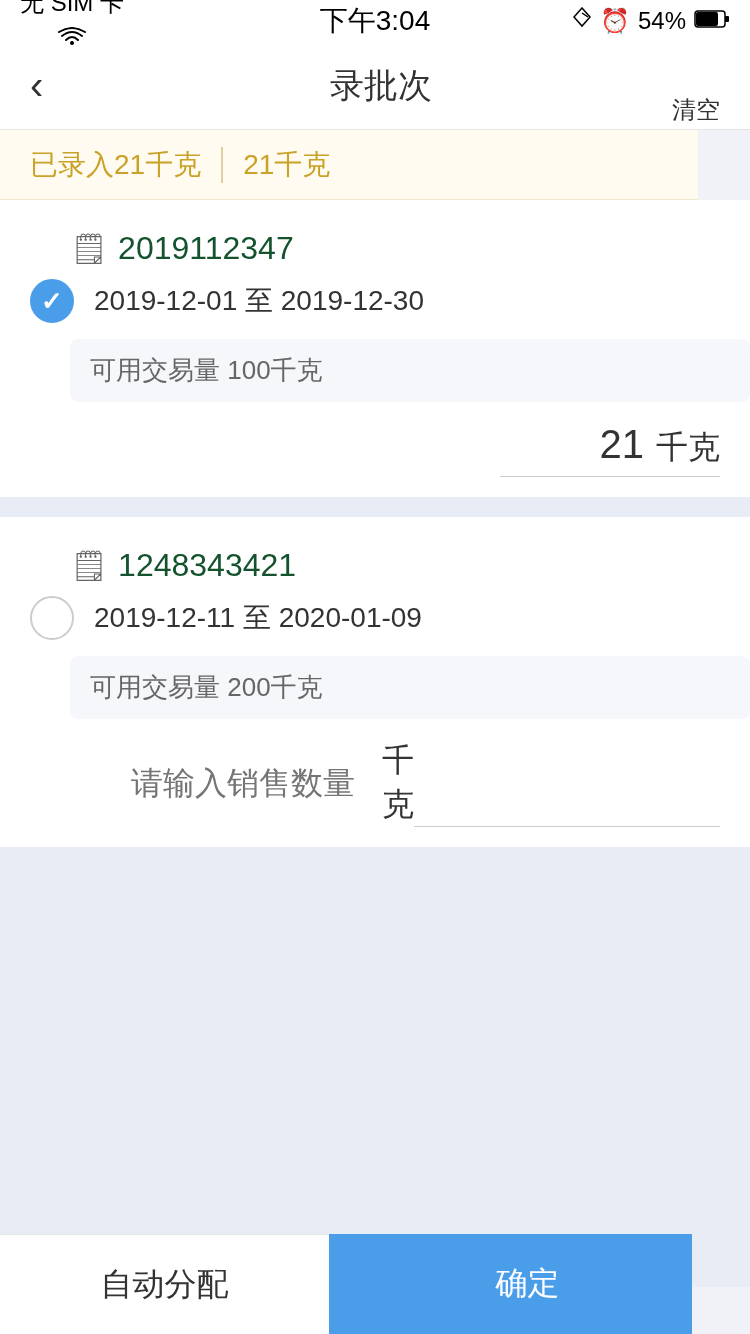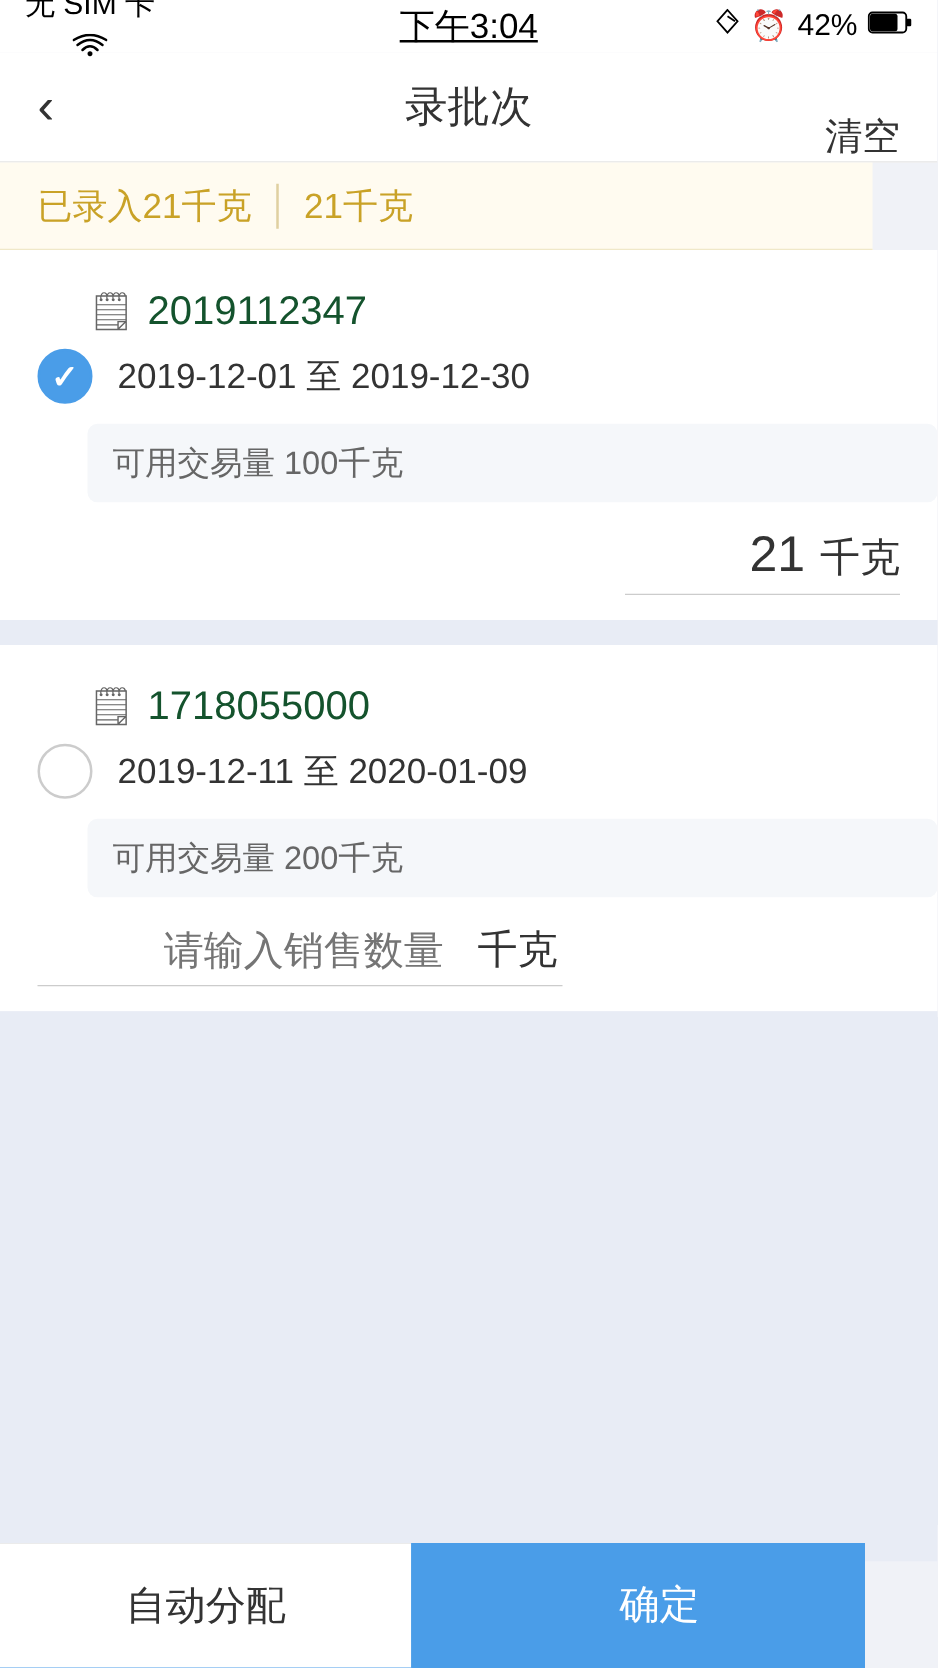--- a/index.html
+++ b/index.html
@@ -29,21 +29,20 @@
       align-items: center;
       gap: 8px;
       flex-direction: column;
     }
     .status-bar-center {
       position: absolute;
       left: 50%;
       transform: translateX(-50%);
       font-size: 28px;
       font-weight: 500;
-      text-decoration: underline;
     }
     .status-bar-right {
       display: flex;
       align-items: center;
       gap: 8px;
       font-size: 24px;
     }
 
     
     .nav-bar {
@@ -61,21 +60,21 @@
       color: #333;
       cursor: pointer;
       width: 60px;
     }
     .nav-title {
       font-size: 34px;
       font-weight: 500;
       color: #333;
     }
     .nav-action {
-      font-size: 30px;
+      font-size: 24px;
       color: #333;
       cursor: pointer;
       margin-top: 48px;
     }
 
     
     .summary-bar {
       width: 698px;
       height: 70px;
       background: #fffbf0;
@@ -256,21 +255,21 @@
   </div>
   <div class="status-bar-center">下午3:04</div>
   <div class="status-bar-right">
     <span>
       <svg width="20" height="22" viewBox="0 0 20 22" fill="none">
         <path d="M10 1 L18 10 L10 19 L2 10 Z" fill="none" stroke="#000" stroke-width="1.5"></path>
         <path d="M10 6 L16 10" stroke="#000" stroke-width="1.5"></path>
       </svg>
     </span>
     <span>⏰</span>
-    <span>42%</span>
+    <span>54%</span>
     <span>
       <svg width="36" height="20" viewBox="0 0 36 20">
         <rect x="1" y="2" width="30" height="16" rx="3" ry="3" stroke="#000" stroke-width="1.5" fill="none"></rect>
         <rect x="2" y="3" width="22" height="14" rx="2" ry="2" fill="#000"></rect>
         <rect x="31" y="7" width="4" height="6" rx="1" fill="#000"></rect>
       </svg>
     </span>
   </div>
 </div>
 
@@ -307,30 +306,30 @@
     <div style="width:220px; height:1px; background:#ccc; margin-top:6px;"></div>
   </div>
 </div>
 
 <div class="section-separator"></div>
 
 <div class="batch-section">
   <div class="batch-item" style="padding-top:30px;">
     <div class="batch-header">
       <span class="batch-icon">🗒</span>
-      <span class="batch-id">1718055000</span>
+      <span class="batch-id">1248343421</span>
     </div>
     <div class="batch-date-row" style="padding: 0 30px 0 30px;">
       <div class="radio-circle"></div>
       <span class="batch-date">2019-12-11 至 2020-01-09</span>
     </div>
     <div class="batch-available">可用交易量 200千克</div>
   </div>
 
-  <div style="padding: 20px 30px; background:#fff; display:flex; flex-direction:column; ">
+  <div style="padding: 20px 30px; background:#fff; display:flex; flex-direction:row; align-items:flex-end;">
     <div style="display:flex; align-items:center; gap:12px;">
       <input class="sales-input" type="number" style="font-size: 32px; color: rgb(187, 187, 187); border: none; outline: none; text-align: right; background: transparent; width: 340px;" placeholder="请输入销售数量">
       <span class="input-unit">千克</span>
     </div>
     <div style="width:420px; height:1px; background:#ccc; margin-top:6px;"></div>
   </div>
 </div>
 
 <div class="gray-area"></div>
 

